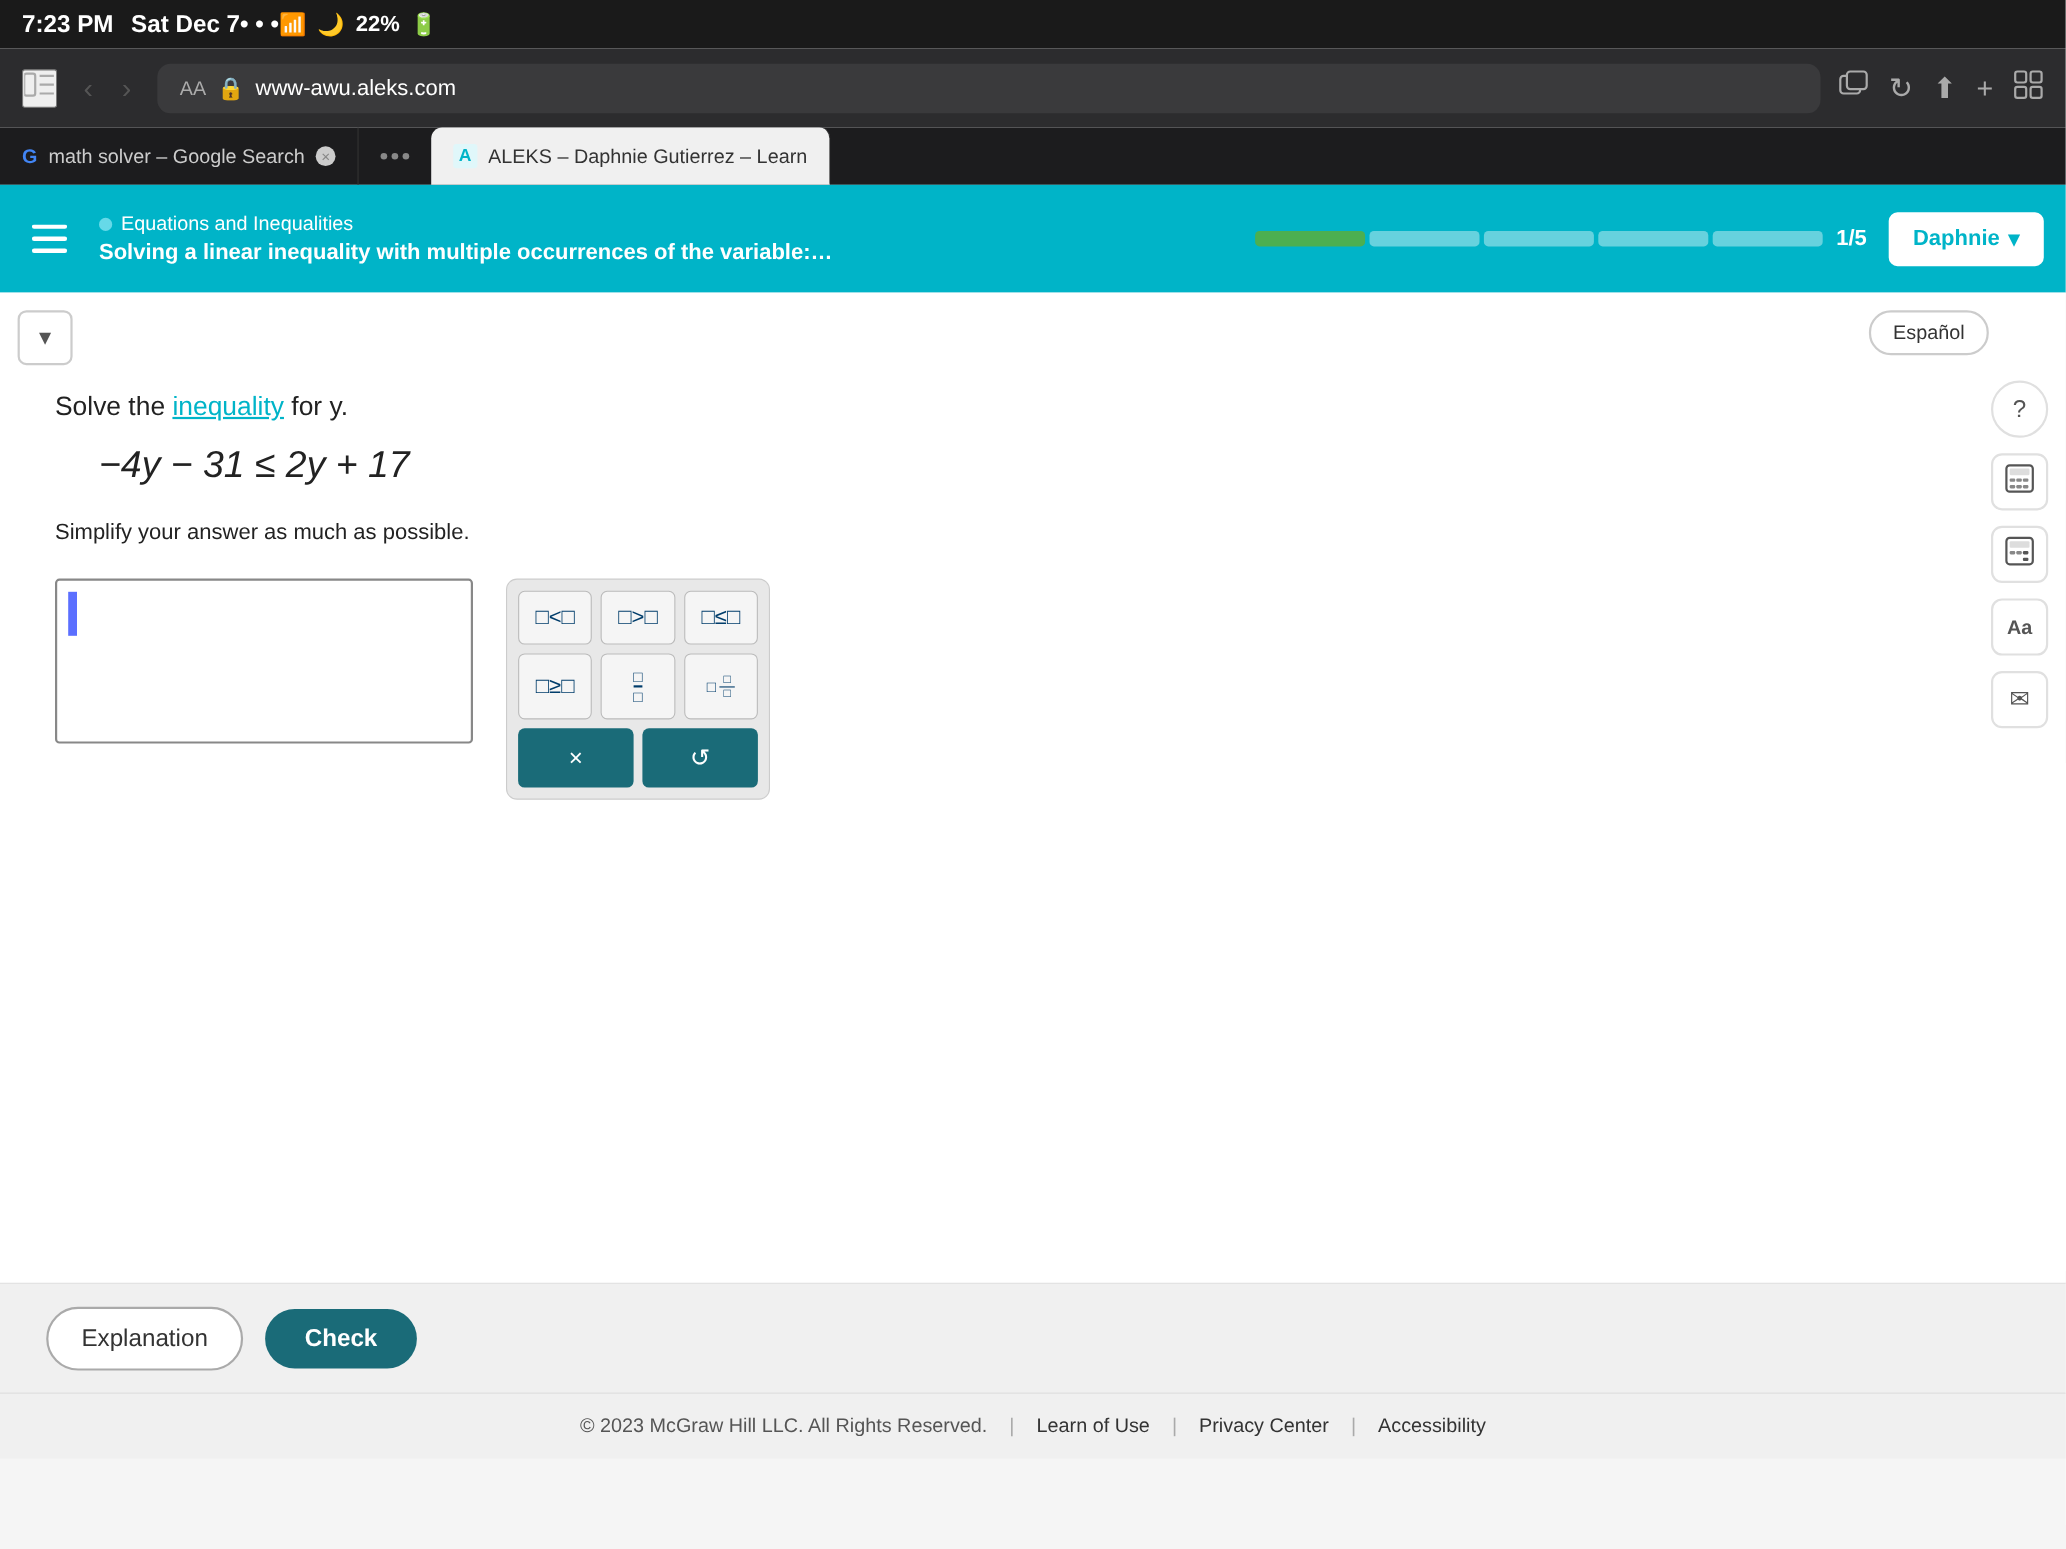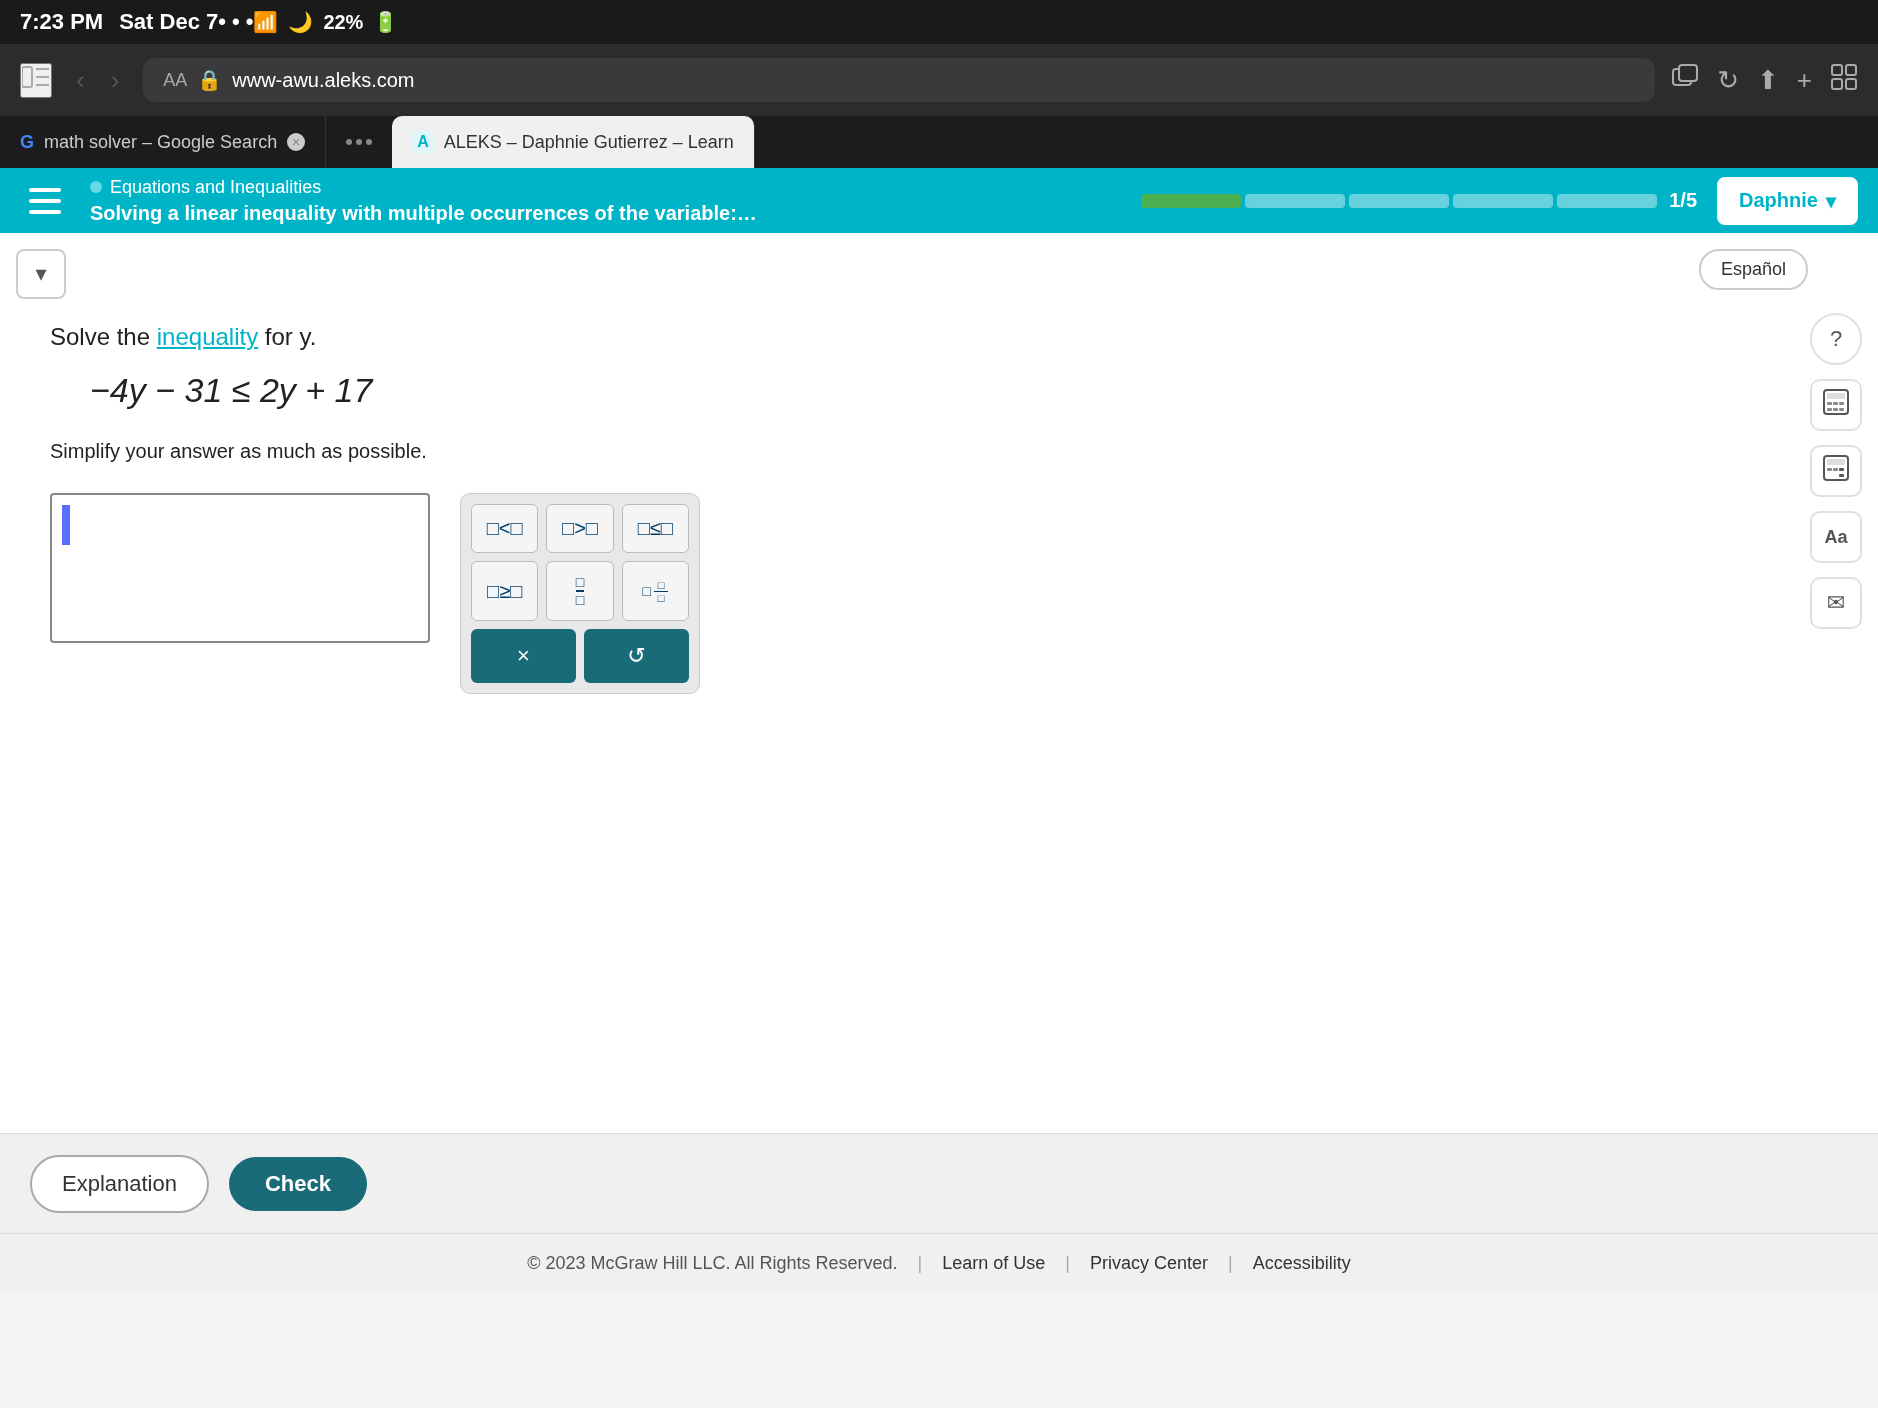--- a/index.html
+++ b/index.html
@@ -119,21 +119,21 @@
       color: #888;
     }
     .tab-dot { width: 6px; height: 6px; background: #888; border-radius: 50%; }
 
     
     .app-header {
       background: #00b4c8;
       display: flex;
       align-items: center;
       padding: 0 20px;
-      height: 65px;
+      height: 98px;
       gap: 20px;
     }
     .hamburger-btn {
       background: none;
       border: none;
       color: white;
       font-size: 28px;
       cursor: pointer;
       width: 50px;
       height: 50px;
@@ -346,21 +346,21 @@
       border-radius: 50%;
     }
 
     
     .bottom-bar {
       background: #f0f0f0;
       border-top: 1px solid #ddd;
       height: 100px;
       display: flex;
       align-items: center;
-      padding: 0 30px;
+      padding: 0 42px;
       gap: 20px;
     }
 
     .explanation-btn {
       background: white;
       border: 2px solid #aaa;
       border-radius: 30px;
       padding: 14px 30px;
       font-size: 22px;
       cursor: pointer;

